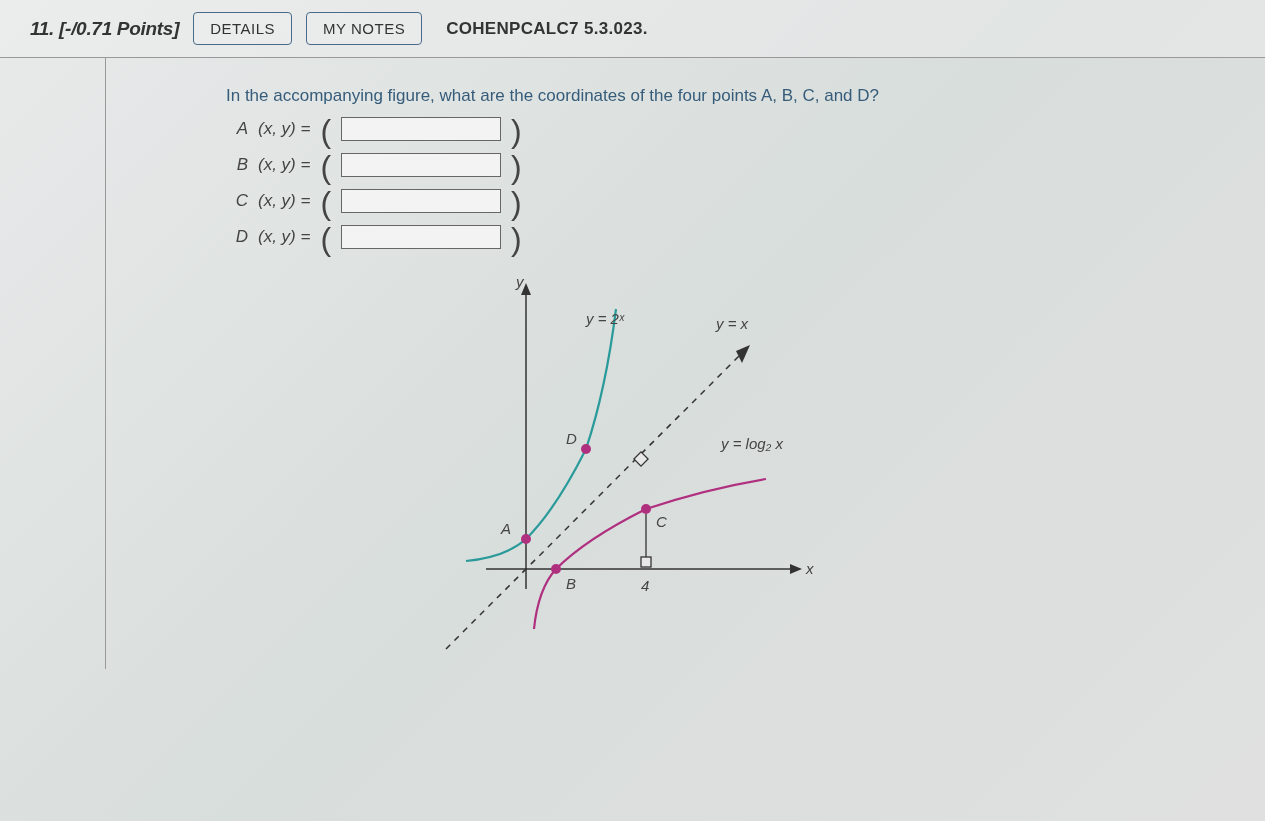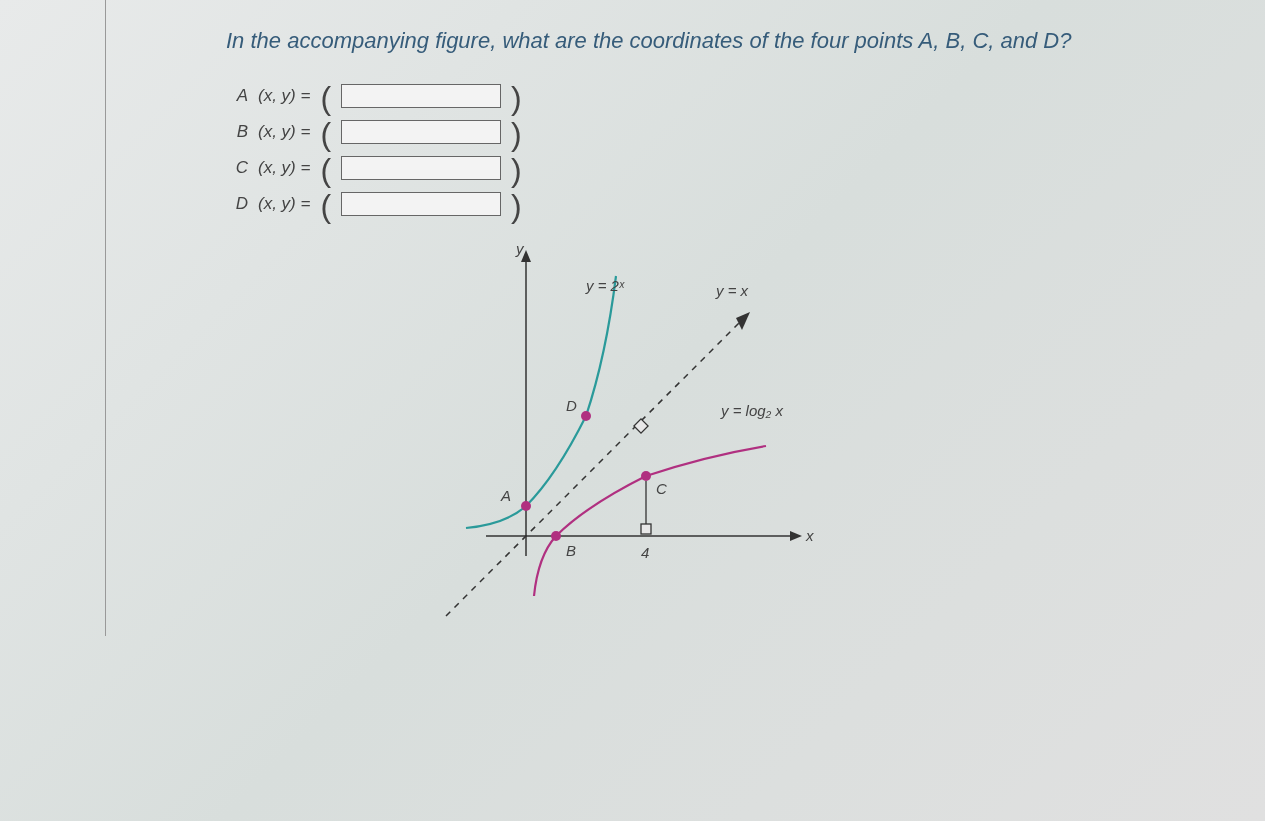--- a/index.html
+++ b/index.html
@@ -48,23 +48,22 @@
     margin-left: 10px;
   }
   .content {
     padding: 28px 50px 20px 120px;
     position: relative;
     border-left: 1px solid #999;
     margin-left: 105px;
   }
   .prompt {
     color: #365c7a;
-    font-size: 22px;
-    margin-bottom: 30px;
-    font-style: italic;
+    font-size: 17px;
+    margin-bottom: 11px;
   }
   .answer-row {
     display: flex;
     align-items: center;
     margin-bottom: 12px;
     gap: 10px;
     font-style: italic;
     font-size: 17px;
     color: #444;
   }
@@ -107,20 +106,26 @@
   .curve2 { stroke:#b03080; stroke-width:2.2; fill:none; }
   .pt { fill:#b03080; }
   .lbl { font-size:15px; font-style:italic; fill:#444; }
   .dropline { stroke:#333; stroke-width:1.3; fill:none; }
 </style>
 </head>
 <body>
 
 <div class="page-wrap">
 
+  <div class="header-bar">
+    <span class="q-number">11. [-/0.71 Points]</span>
+    <button class="btn">DETAILS</button>
+    <button class="btn">MY NOTES</button>
+    <span class="ref">COHENPCALC7 5.3.023.</span>
+  </div>
 
   <div class="content">
     <div class="prompt">In the accompanying figure, what are the coordinates of the four points A, B, C, and D?</div>
 
     <div class="answer-row">
       <span class="row-label">A</span>
       <span class="eq">(x, y) =</span>
       <span class="paren">(</span>
       <input class="answer-input" style="">
       <span class="paren">)</span>

